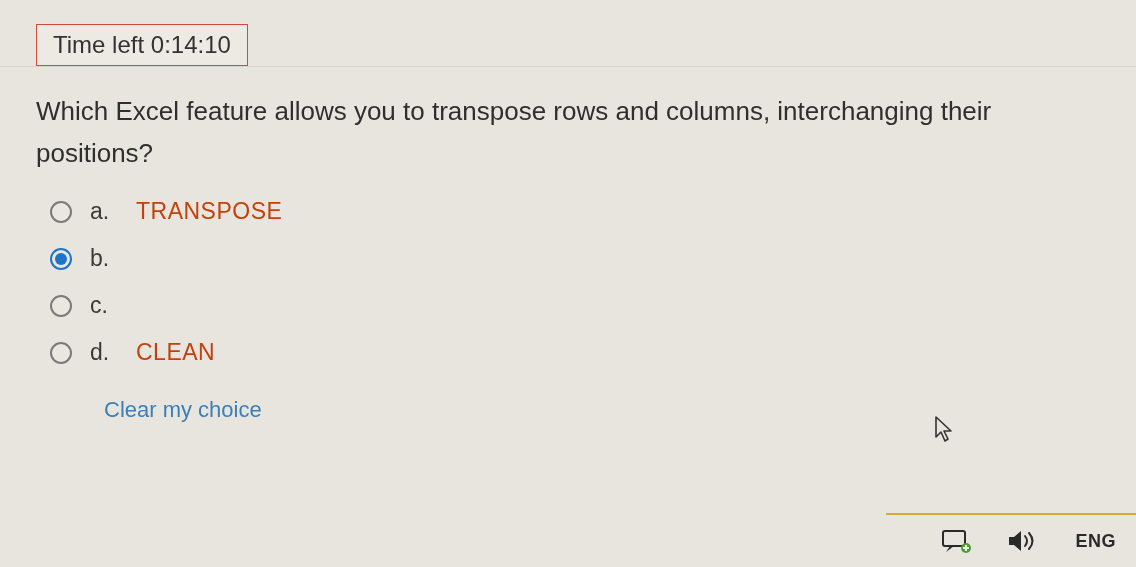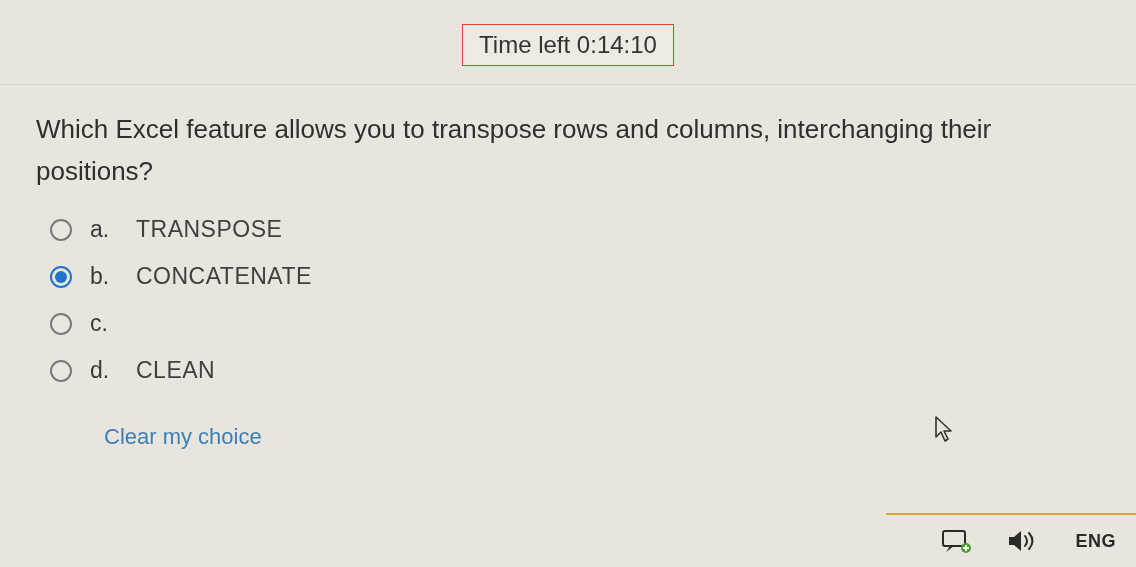--- a/index.html
+++ b/index.html
@@ -8,22 +8,21 @@
       font-family: "Segoe UI", Arial, sans-serif;
       background: #e8e5de;
       color: #3a3a3a;
       position: relative;
     }
     .page {
       padding: 24px 36px 0 36px;
     }
     .timer-row {
       display: flex;
-      justify-content: center;
-      margin-bottom: 18px;
+      justify-content: flex-start;
     }
     .timer-box {
       border: 1px solid #d24a3a;
       padding: 6px 16px;
       font-size: 24px;
       color: #333;
       background: #eceae3;
     }
     .hr {
       border: none;
@@ -70,27 +69,27 @@
       top: 50%;
       transform: translate(-50%, -50%);
     }
     .opt-letter {
       font-size: 23px;
       color: #3a3a3a;
       min-width: 28px;
     }
     .opt-text {
       font-size: 23px;
-      color: #404040;
+      color: #c2410c;
       letter-spacing: 0.5px;
     }
     .clear-link {
       color: #3a7fb8;
       font-size: 22px;
-      margin-top: 20px;
+      margin-top: 11px;
       margin-left: 54px;
       cursor: pointer;
       display: inline-block;
     }
     .cursor {
       position: absolute;
       left: 934px;
       top: 415px;
       pointer-events: none;
     }
@@ -142,21 +141,20 @@
 
     <div class="option">
       <span class="radio"></span>
       <span class="opt-letter">a.</span>
       <span class="opt-text">TRANSPOSE</span>
     </div>
 
     <div class="option">
       <span class="radio selected"></span>
       <span class="opt-letter">b.</span>
-      <span class="opt-text">CONCATENATE</span>
     </div>
 
     <div class="option">
       <span class="radio"></span>
       <span class="opt-letter">c.</span>
     </div>
 
     <div class="option">
       <span class="radio"></span>
       <span class="opt-letter">d.</span>

